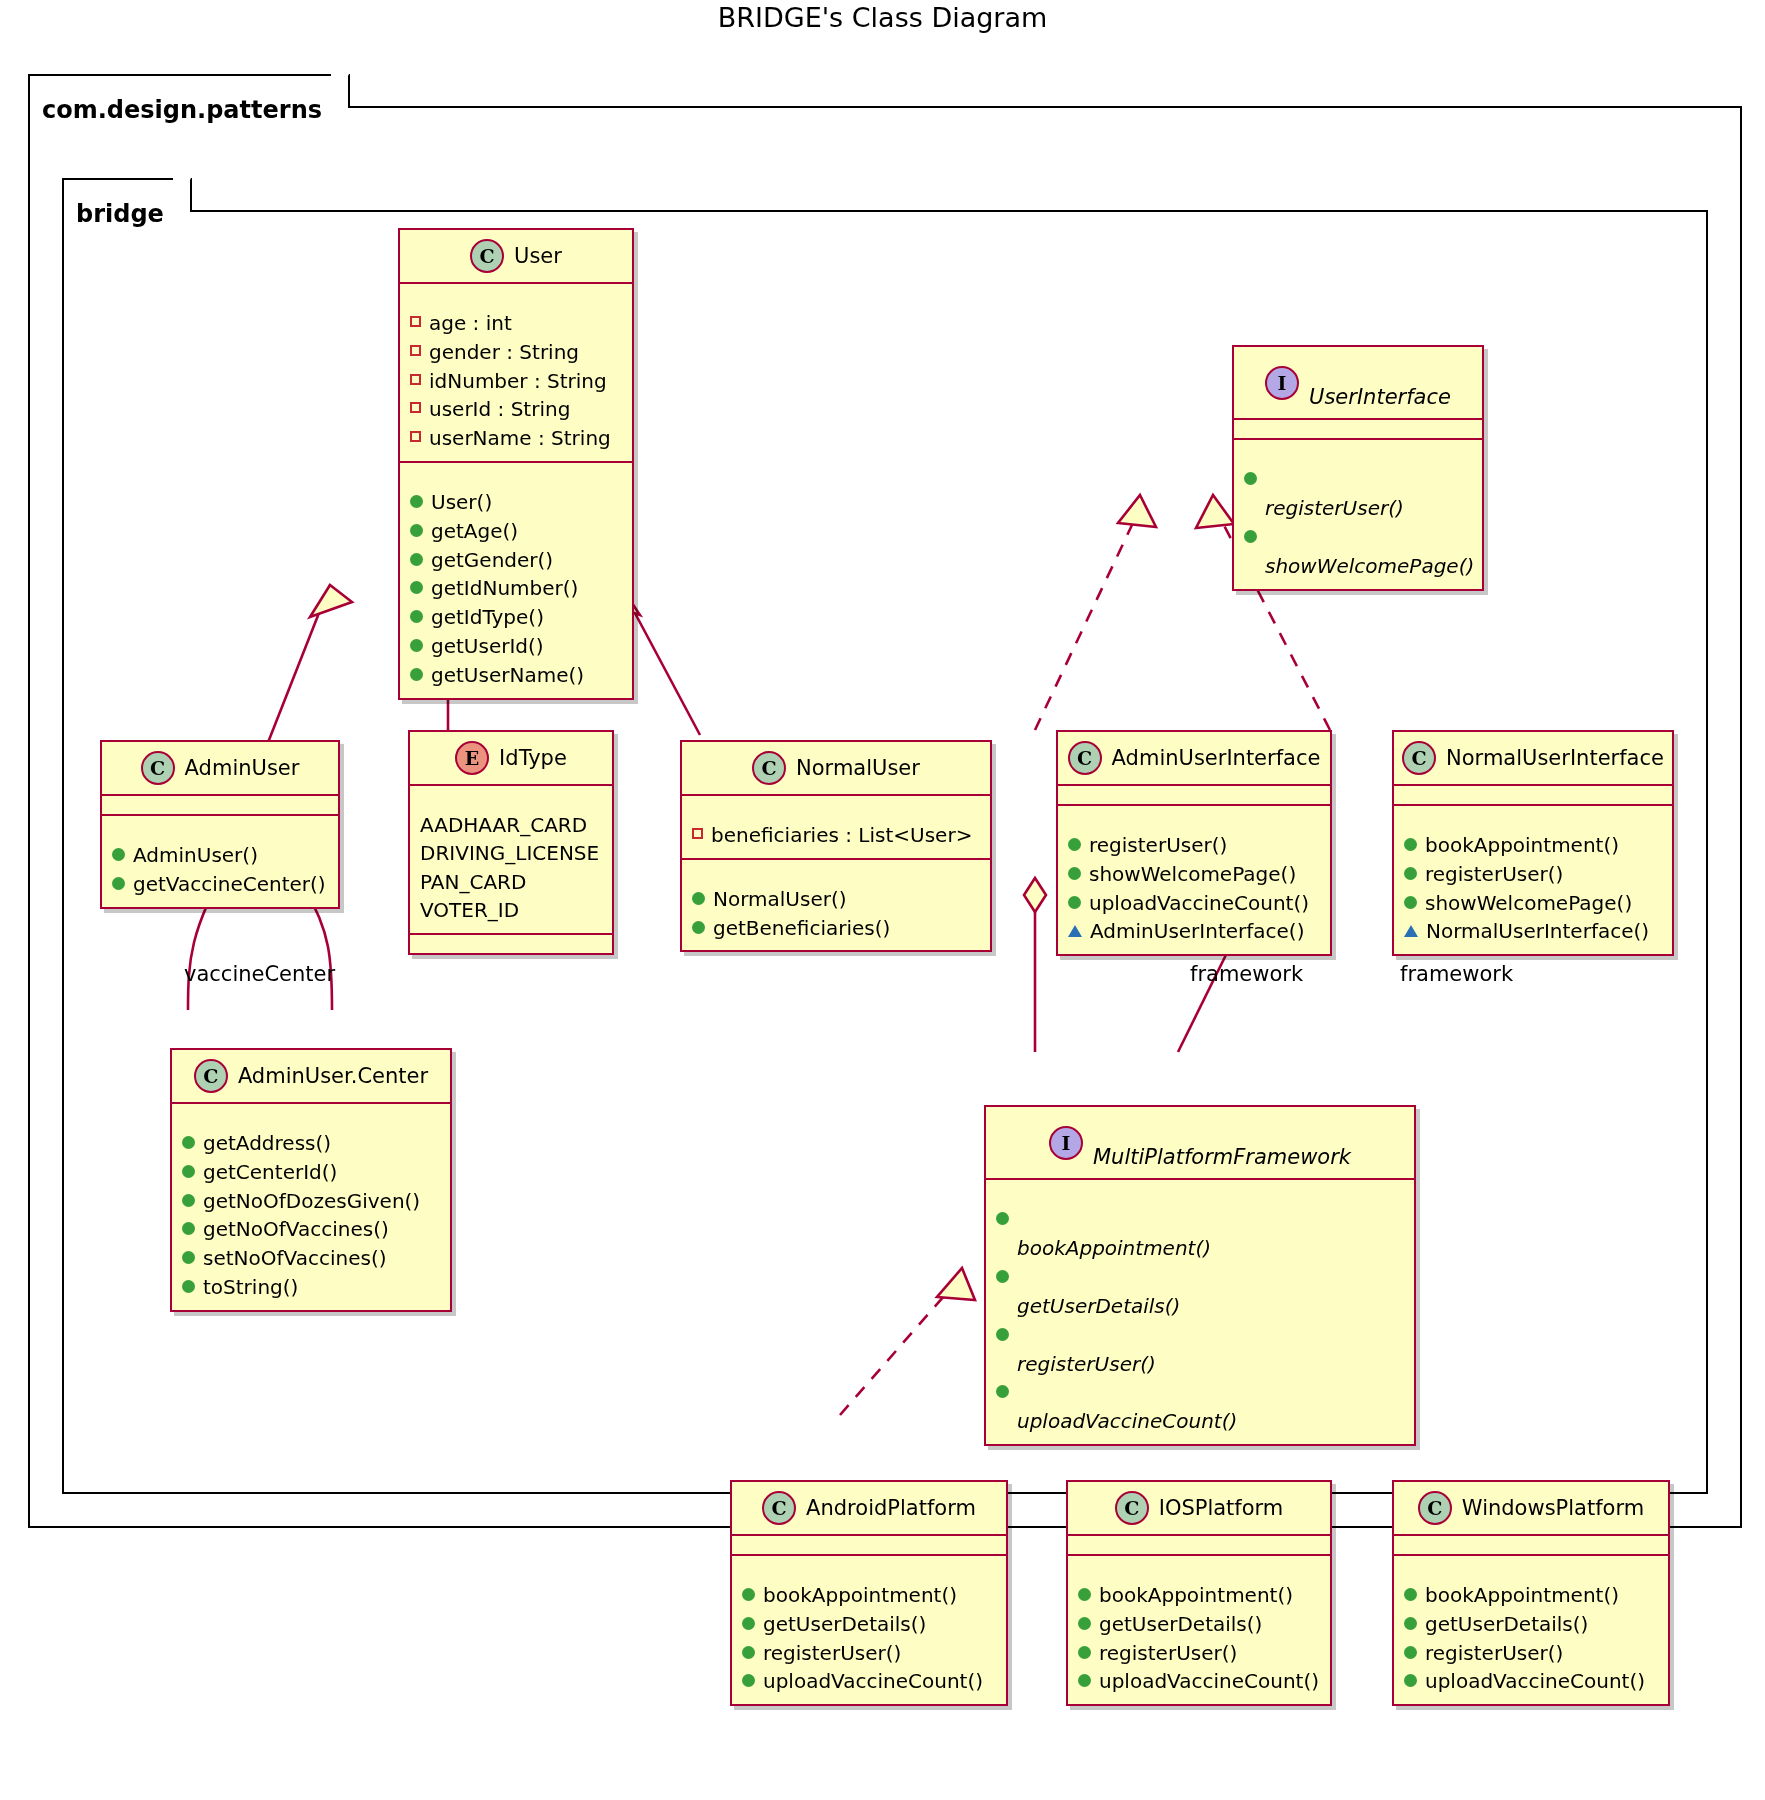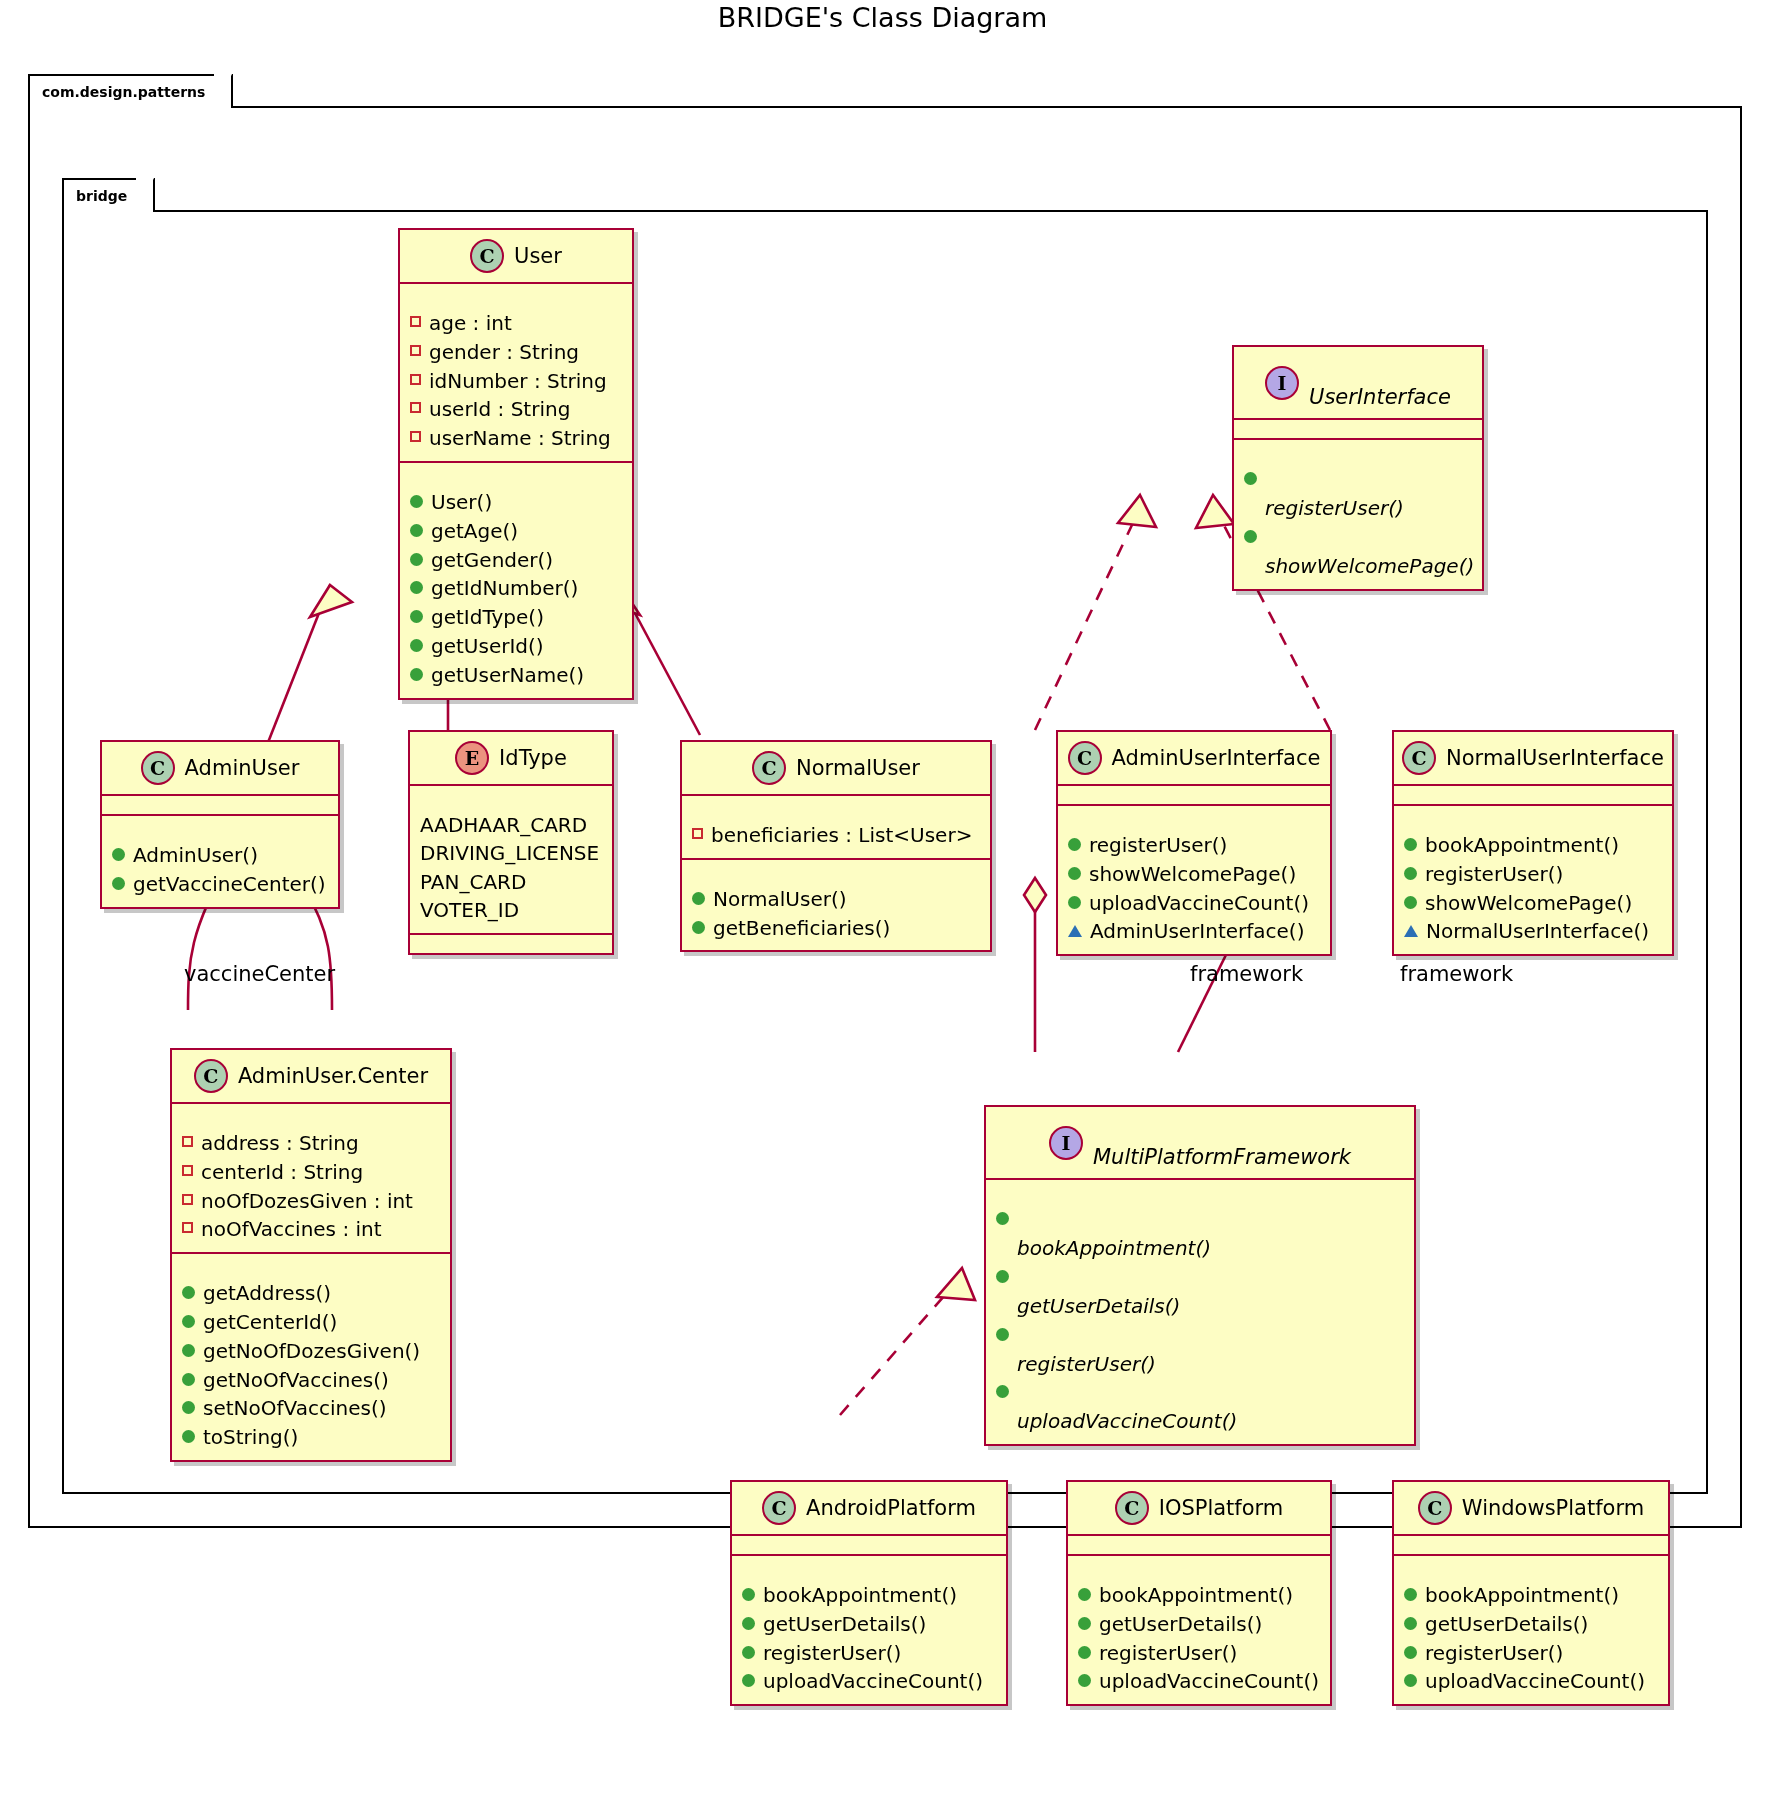--- a/index.html
+++ b/index.html
@@ -6,21 +6,21 @@
   body{width:1765px;height:1800px;position:relative;font-family:"DejaVu Sans","Liberation Sans",sans-serif;}
   #canvas{position:absolute;left:0;top:0;width:1765px;height:1800px;}
   svg#wires{position:absolute;left:0;top:0;width:1765px;height:1800px;pointer-events:none;}
 
   .title{position:absolute;left:0;top:2px;width:1765px;text-align:center;font-size:27px;color:#000;}
   .title span{}
 
   
   .pkg{position:absolute;border:2px solid #000;background:transparent;}
   .pkg .tab{position:absolute;top:-34px;left:-2px;height:34px;border:2px solid #000;border-bottom:none;
-            background:#fff;font-weight:bold;font-size:14px;padding:8px 26px 0 12px;box-sizing:border-box;}
+            background:#fff;font-weight:bold;font-size:24px;padding:20px 26px 0 12px;box-sizing:border-box;}
   .pkg .tab:after{content:"";position:absolute;right:-1px;top:-2px;width:0;height:0;
             border-left:18px solid #fff;border-bottom:36px solid transparent;}
   .tabwrap{position:absolute;}
 
   
   .node{position:absolute;background:#FDFDC4;border:2px solid #A80036;
         box-shadow:4px 4px 0 0 rgba(0,0,0,.22);box-sizing:border-box;}
   .hdr{display:flex;align-items:center;justify-content:center;gap:10px;padding:9px 14px;font-size:21px;color:#000;}
   .sec{border-top:2px solid #A80036;padding:25px 10px 8px 10px;}
   .sec.empty{padding:4px 10px;height:10px;}
@@ -296,38 +296,20 @@
     </div>
   </div>
 
   <div class="node" id="n-center" style="left:170px;top:1048px;width:282px;">
     <div class="hdr">
       <span class="ic ic-c">C</span>
       <span>AdminUser.Center</span>
     </div>
     <div class="sec">
       <div class="row">
-          <span class="m m-priv"></span>
-          <span class="txt">address : String</span>
-        </div>
-      <div class="row">
-          <span class="m m-priv"></span>
-          <span class="txt">centerId : String</span>
-        </div>
-      <div class="row">
-          <span class="m m-priv"></span>
-          <span class="txt">noOfDozesGiven : int</span>
-        </div>
-      <div class="row">
-          <span class="m m-priv"></span>
-          <span class="txt">noOfVaccines : int</span>
-        </div>
-    </div>
-    <div class="sec">
-      <div class="row">
           <span class="m m-pub"></span>
           <span class="txt">getAddress()</span>
         </div>
       <div class="row">
           <span class="m m-pub"></span>
           <span class="txt">getCenterId()</span>
         </div>
       <div class="row">
           <span class="m m-pub"></span>
           <span class="txt">getNoOfDozesGiven()</span>

